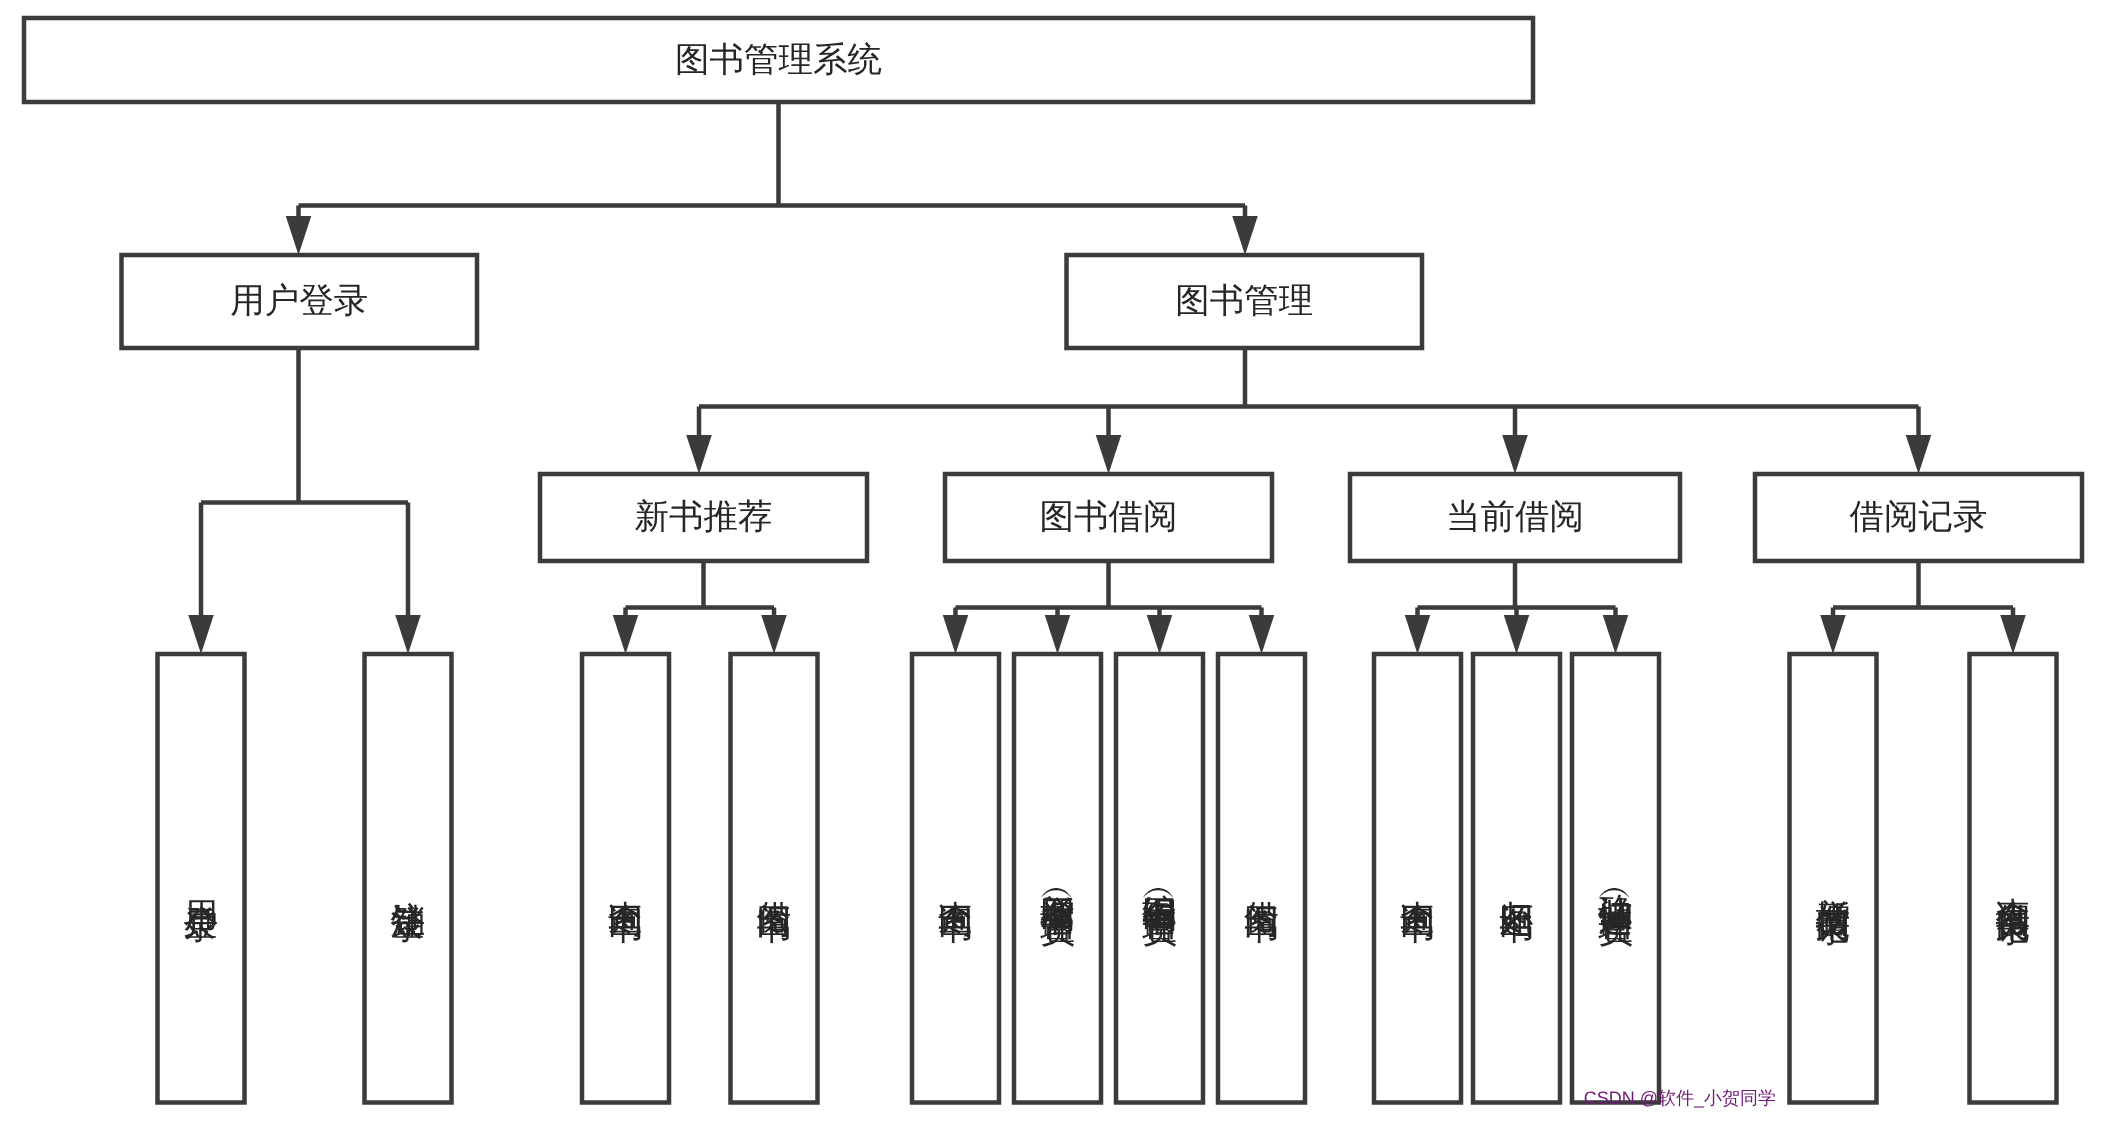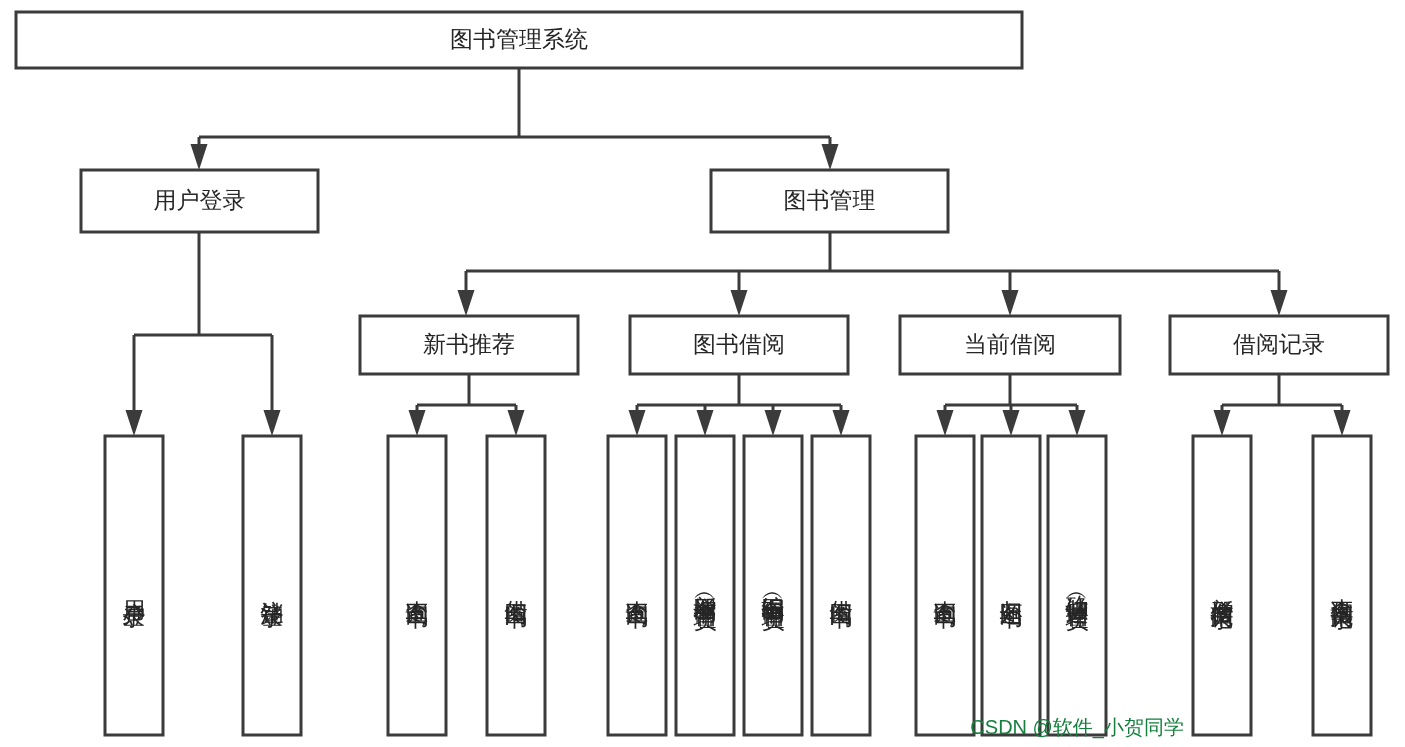--- a/index.html
+++ b/index.html
@@ -63,22 +63,22 @@
     stroke-linecap: butt;
   }
   .arrow-head {
     fill: #3b3b3b;
     stroke: none;
   }
   .watermark {
     position: absolute;
     right: 8px;
     bottom: 6px;
-    color: #15803d;
-    font-size: 20px;
+    color: #701a75;
+    font-size: 12px;
     font-family: "Liberation Sans", "DejaVu Sans", sans-serif;
     white-space: nowrap;
     user-select: none;
   }
 </style>
 </head>
 <body>
 
 <div id="diagram-root">
   <svg class="diagram-canvas" viewBox="0 0 1405 747">

